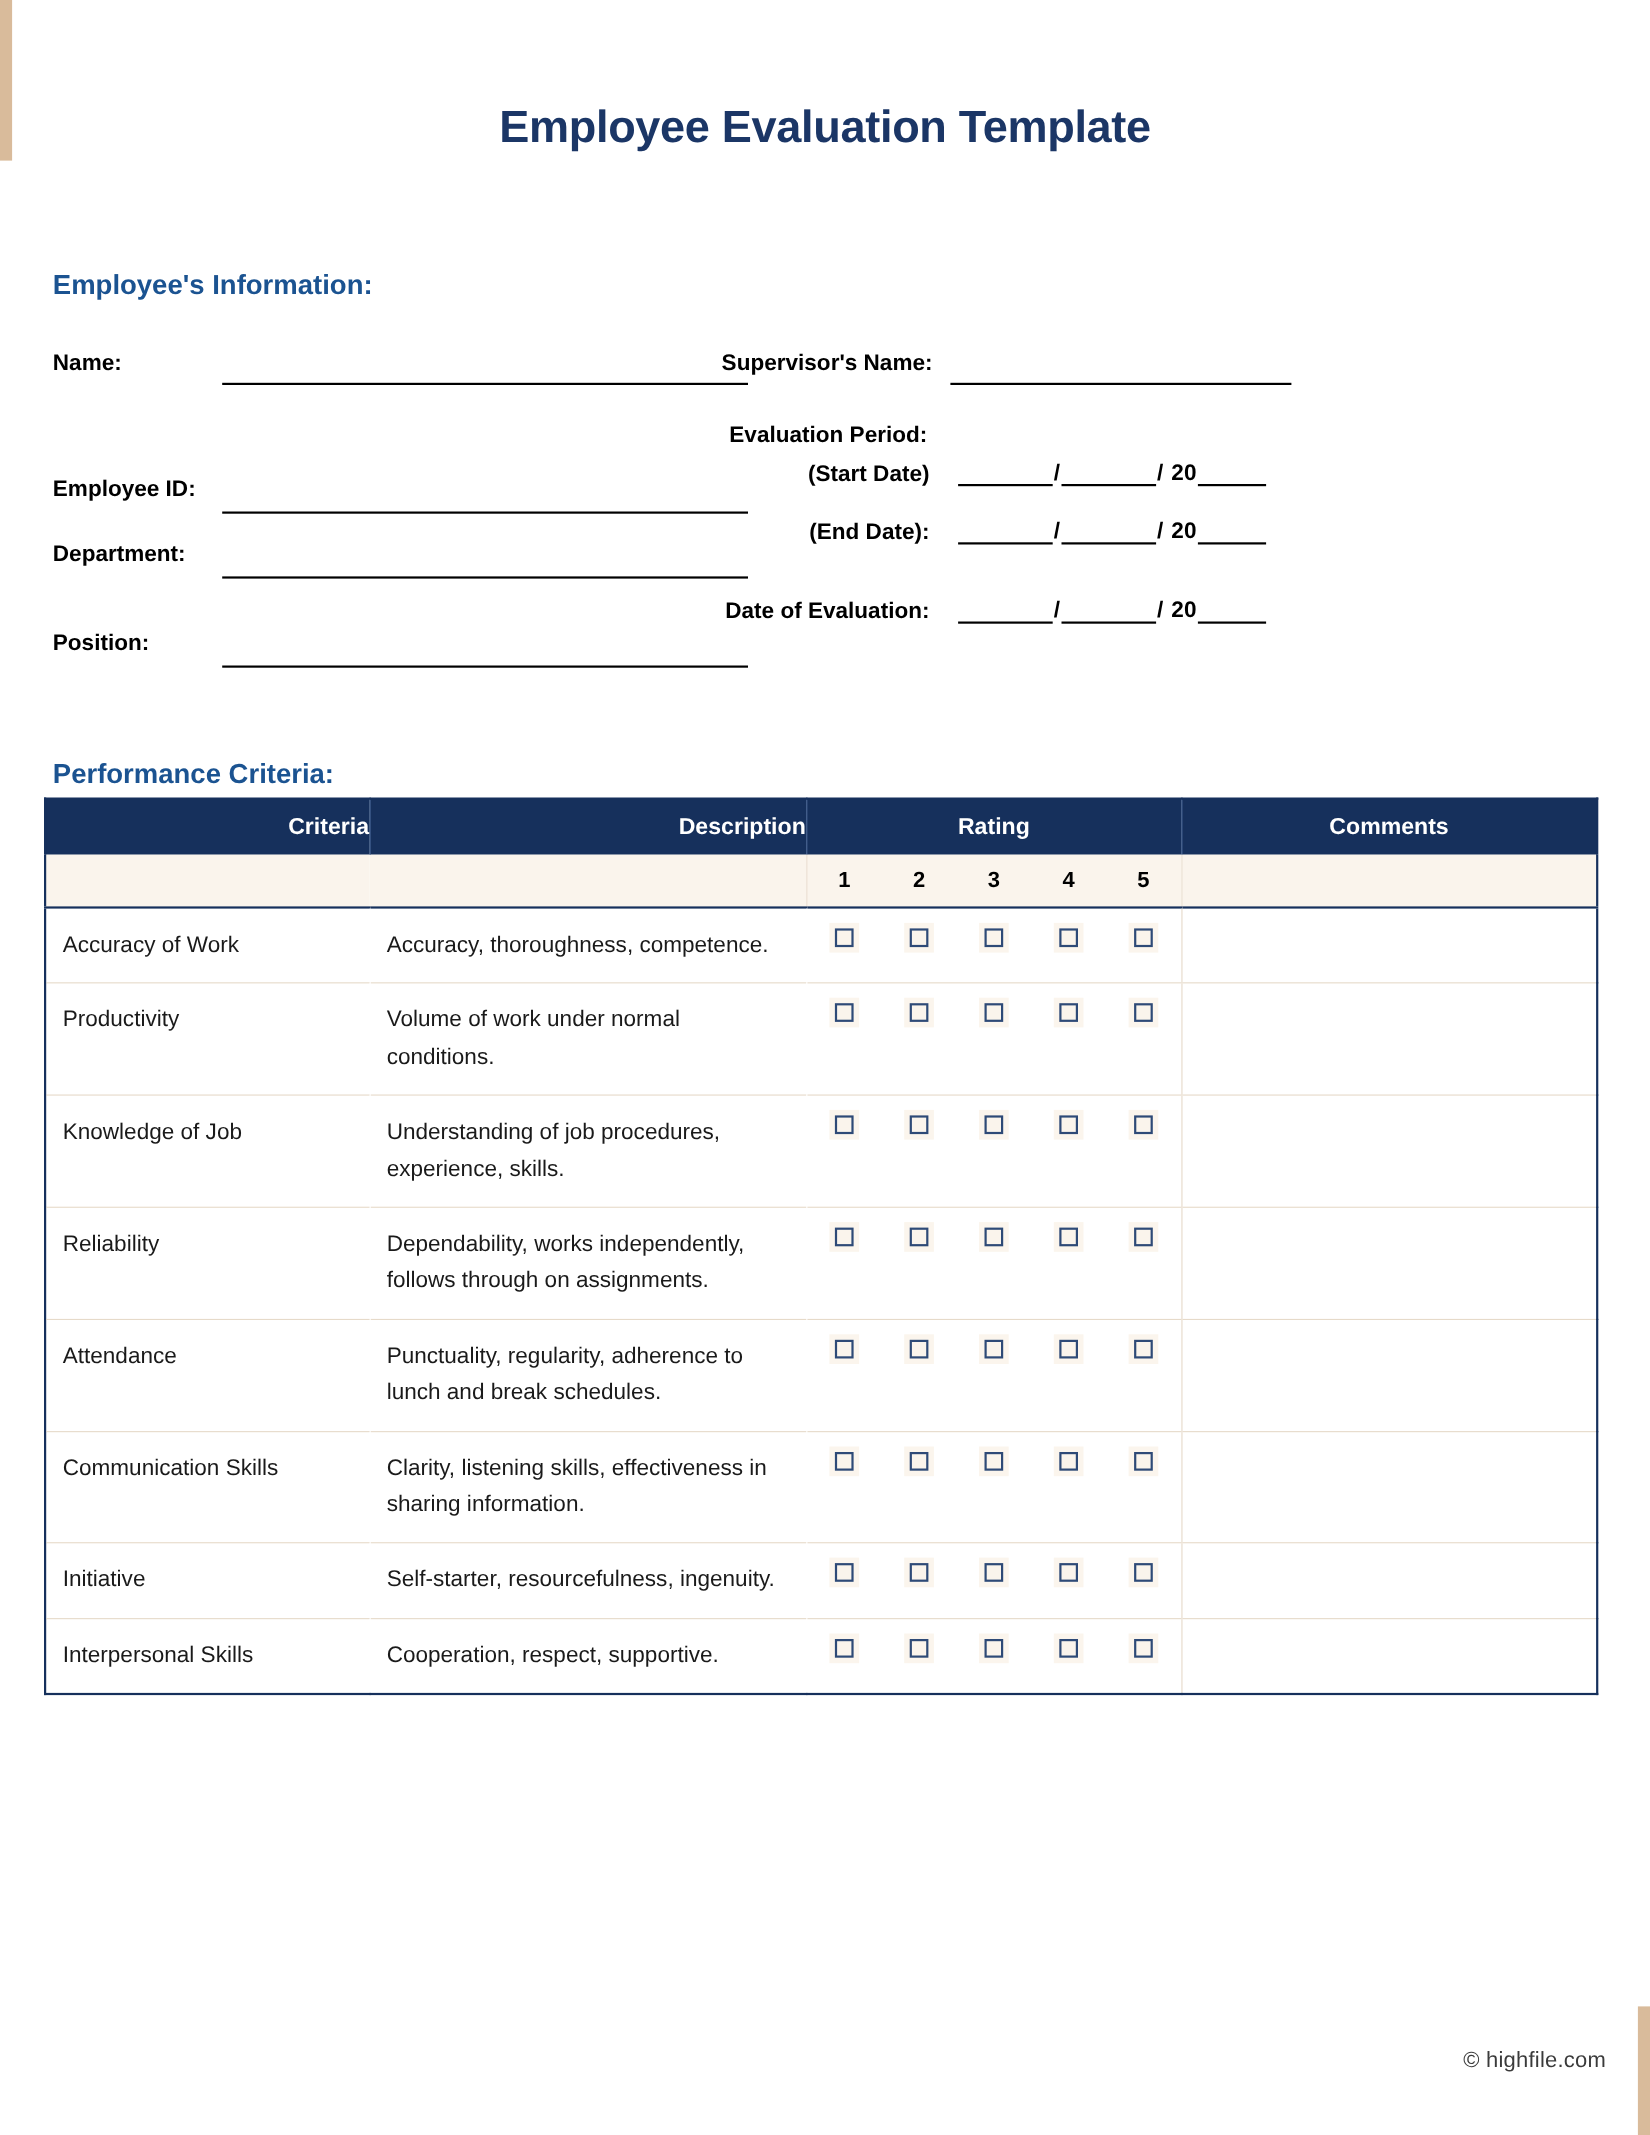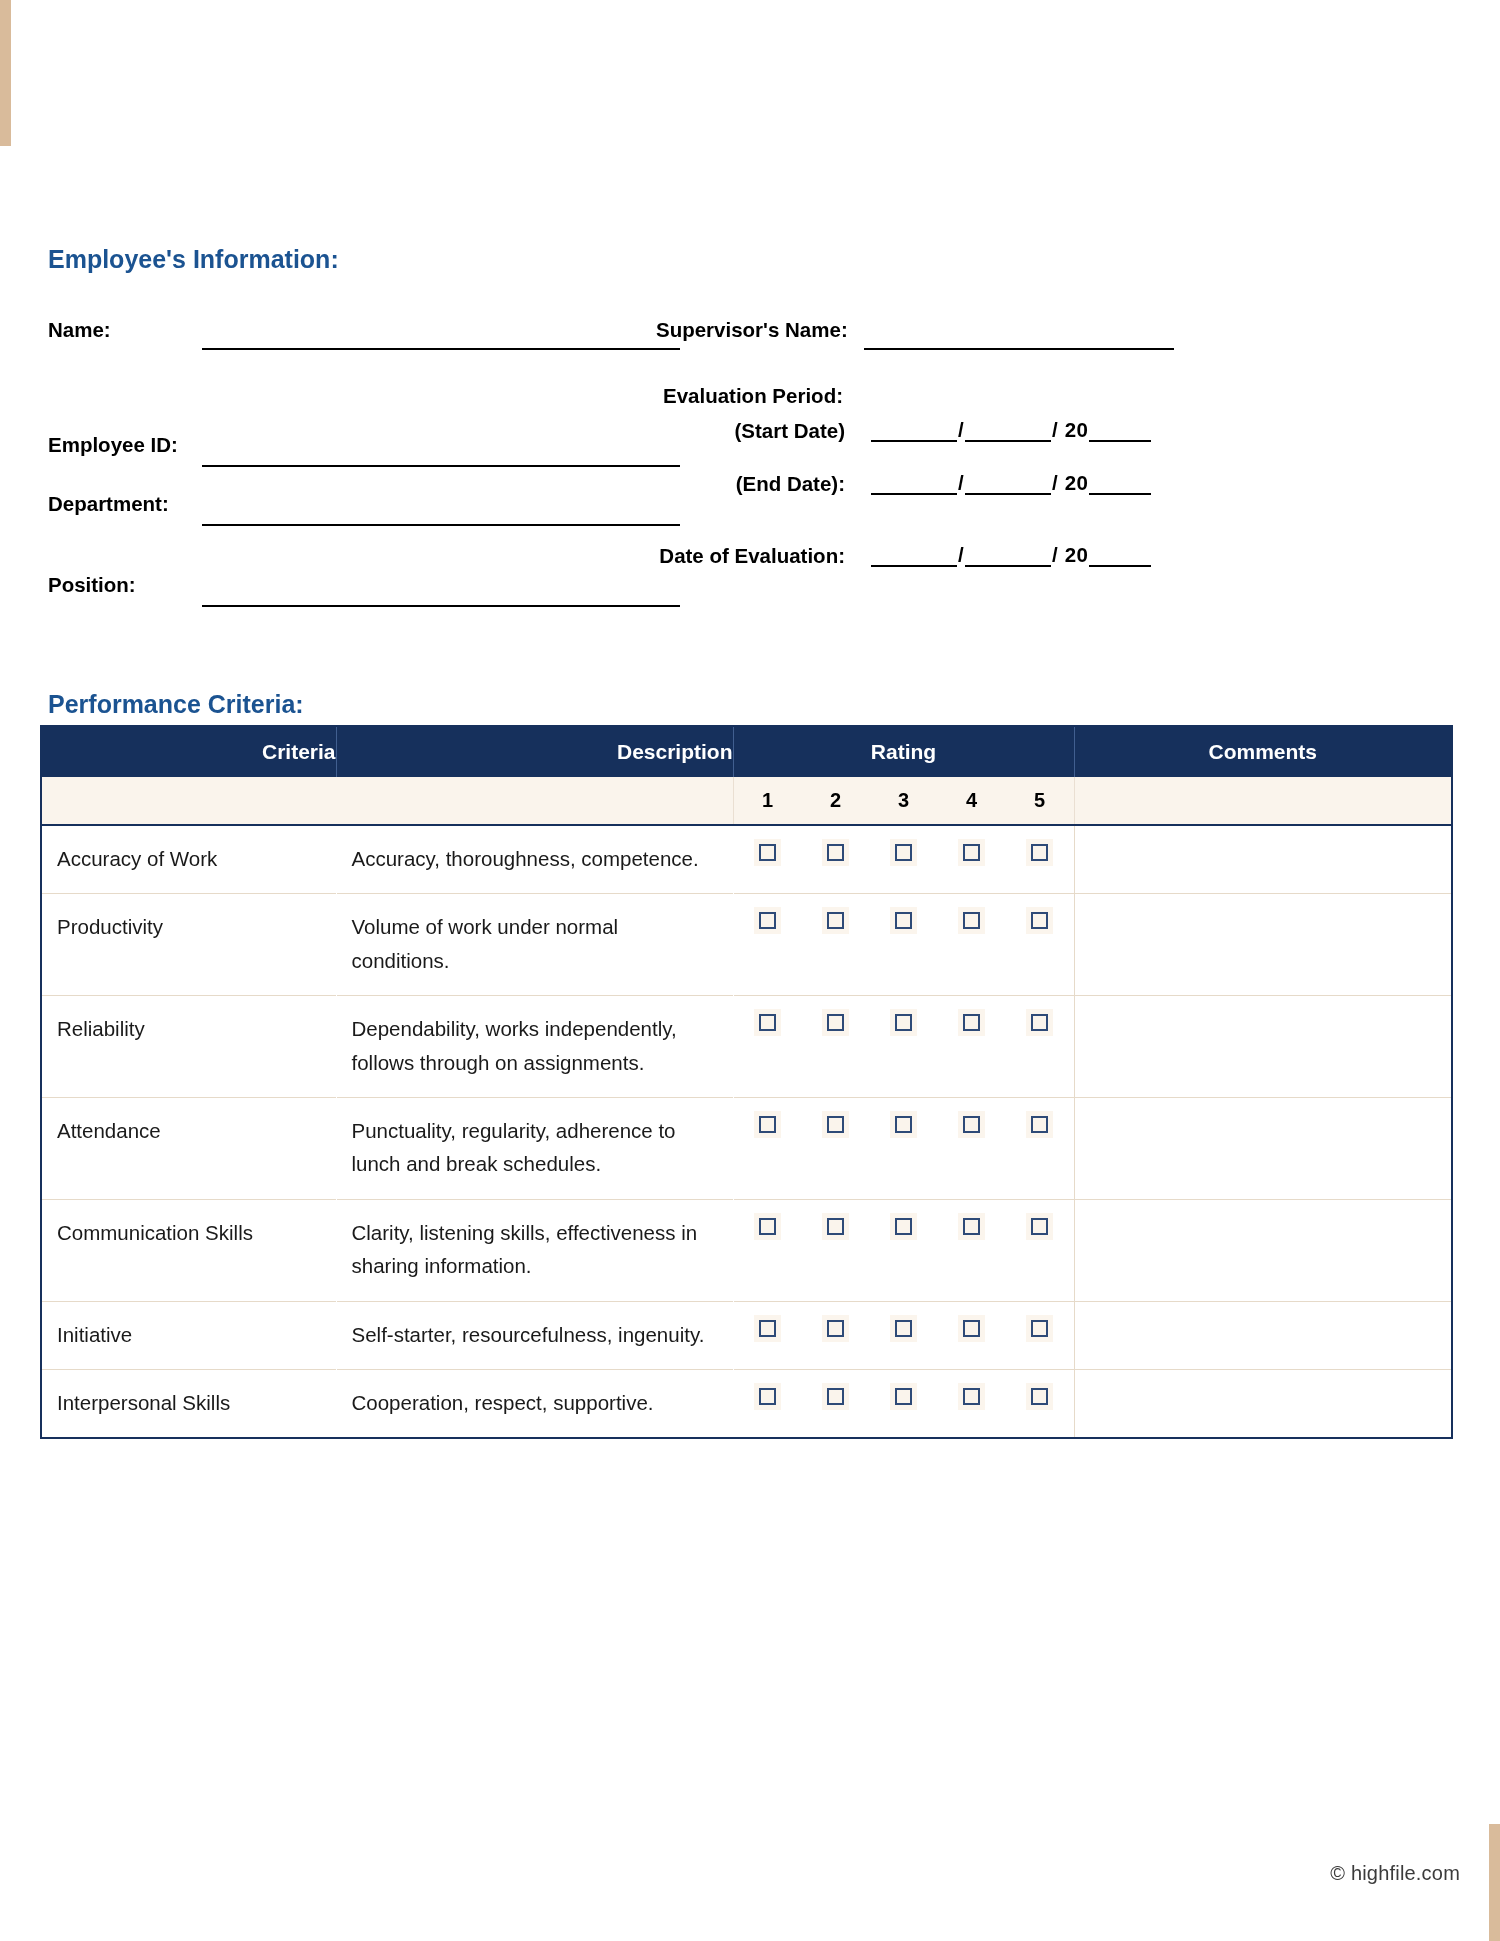--- a/index.html
+++ b/index.html
@@ -228,20 +228,21 @@
   }
 </style>
 </head>
 <body>
 
 <div class="page">
 
   <div class="accent-bar accent-left"></div>
   <div class="accent-bar accent-right"></div>
 
+  <div class="doc-title">Employee Evaluation Template</div>
 
   <div class="section-heading" id="employee-info-heading">Employee's Information:</div>
 
   <div class="info-zone">
 
     <div class="fieldlabel" style="left:48px; top:318px;">Name:</div>
     <div class="ruleline" style="left:202px; top:348px; width:478px;"></div>
 
     <div class="fieldlabel" style="left:48px; top:433px;">Employee ID:</div>
     <div class="ruleline" style="left:202px; top:465px; width:478px;"></div>
@@ -347,20 +348,44 @@
                 <div class="checkbox"></div>
               </div>
               <div class="cbslot">
                 <div class="checkbox"></div>
               </div>
             </div>
           </td>
           <td class="cell comments-cell"></td>
         </tr>
         <tr>
+          <td class="cell criteria-cell">Knowledge of Job</td>
+          <td class="cell description-cell">Understanding of job procedures, experience, skills.</td>
+          <td class="cell rating-cell">
+            <div class="cb-strip">
+              <div class="cbslot">
+                <div class="checkbox"></div>
+              </div>
+              <div class="cbslot">
+                <div class="checkbox"></div>
+              </div>
+              <div class="cbslot">
+                <div class="checkbox"></div>
+              </div>
+              <div class="cbslot">
+                <div class="checkbox"></div>
+              </div>
+              <div class="cbslot">
+                <div class="checkbox"></div>
+              </div>
+            </div>
+          </td>
+          <td class="cell comments-cell"></td>
+        </tr>
+        <tr>
           <td class="cell criteria-cell">Reliability</td>
           <td class="cell description-cell">Dependability, works independently, follows through on assignments.</td>
           <td class="cell rating-cell">
             <div class="cb-strip">
               <div class="cbslot">
                 <div class="checkbox"></div>
               </div>
               <div class="cbslot">
                 <div class="checkbox"></div>
               </div>

